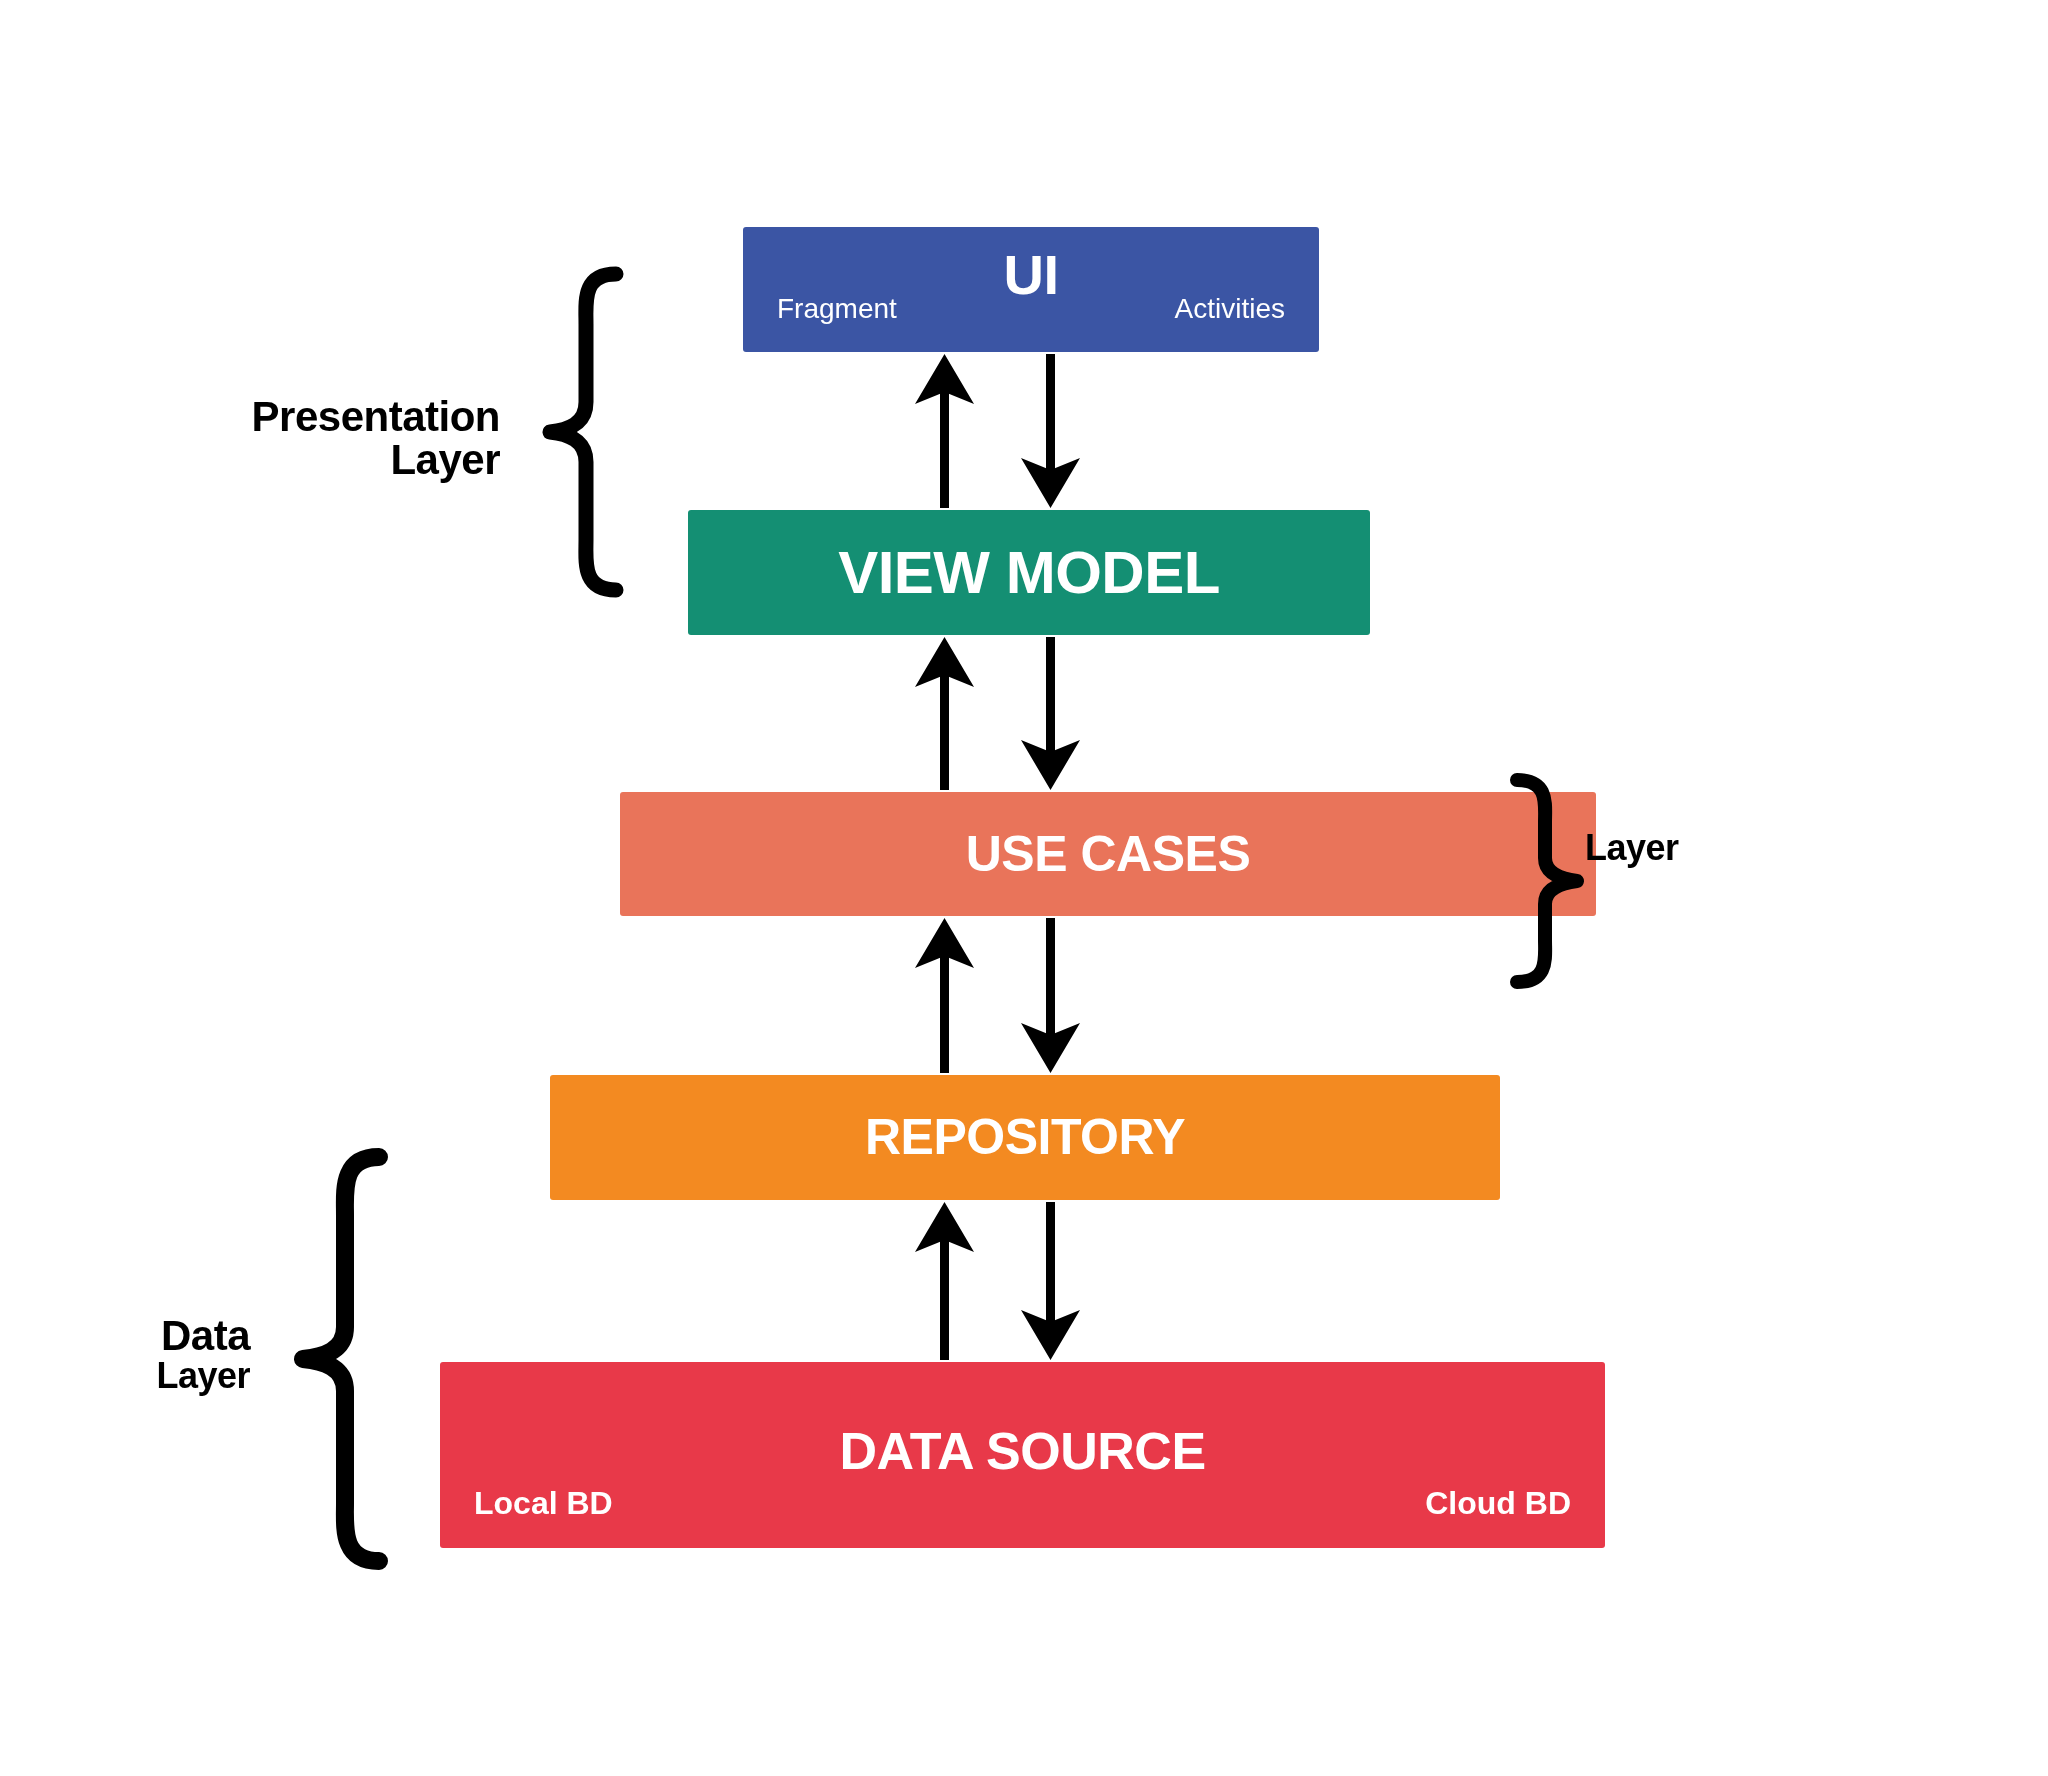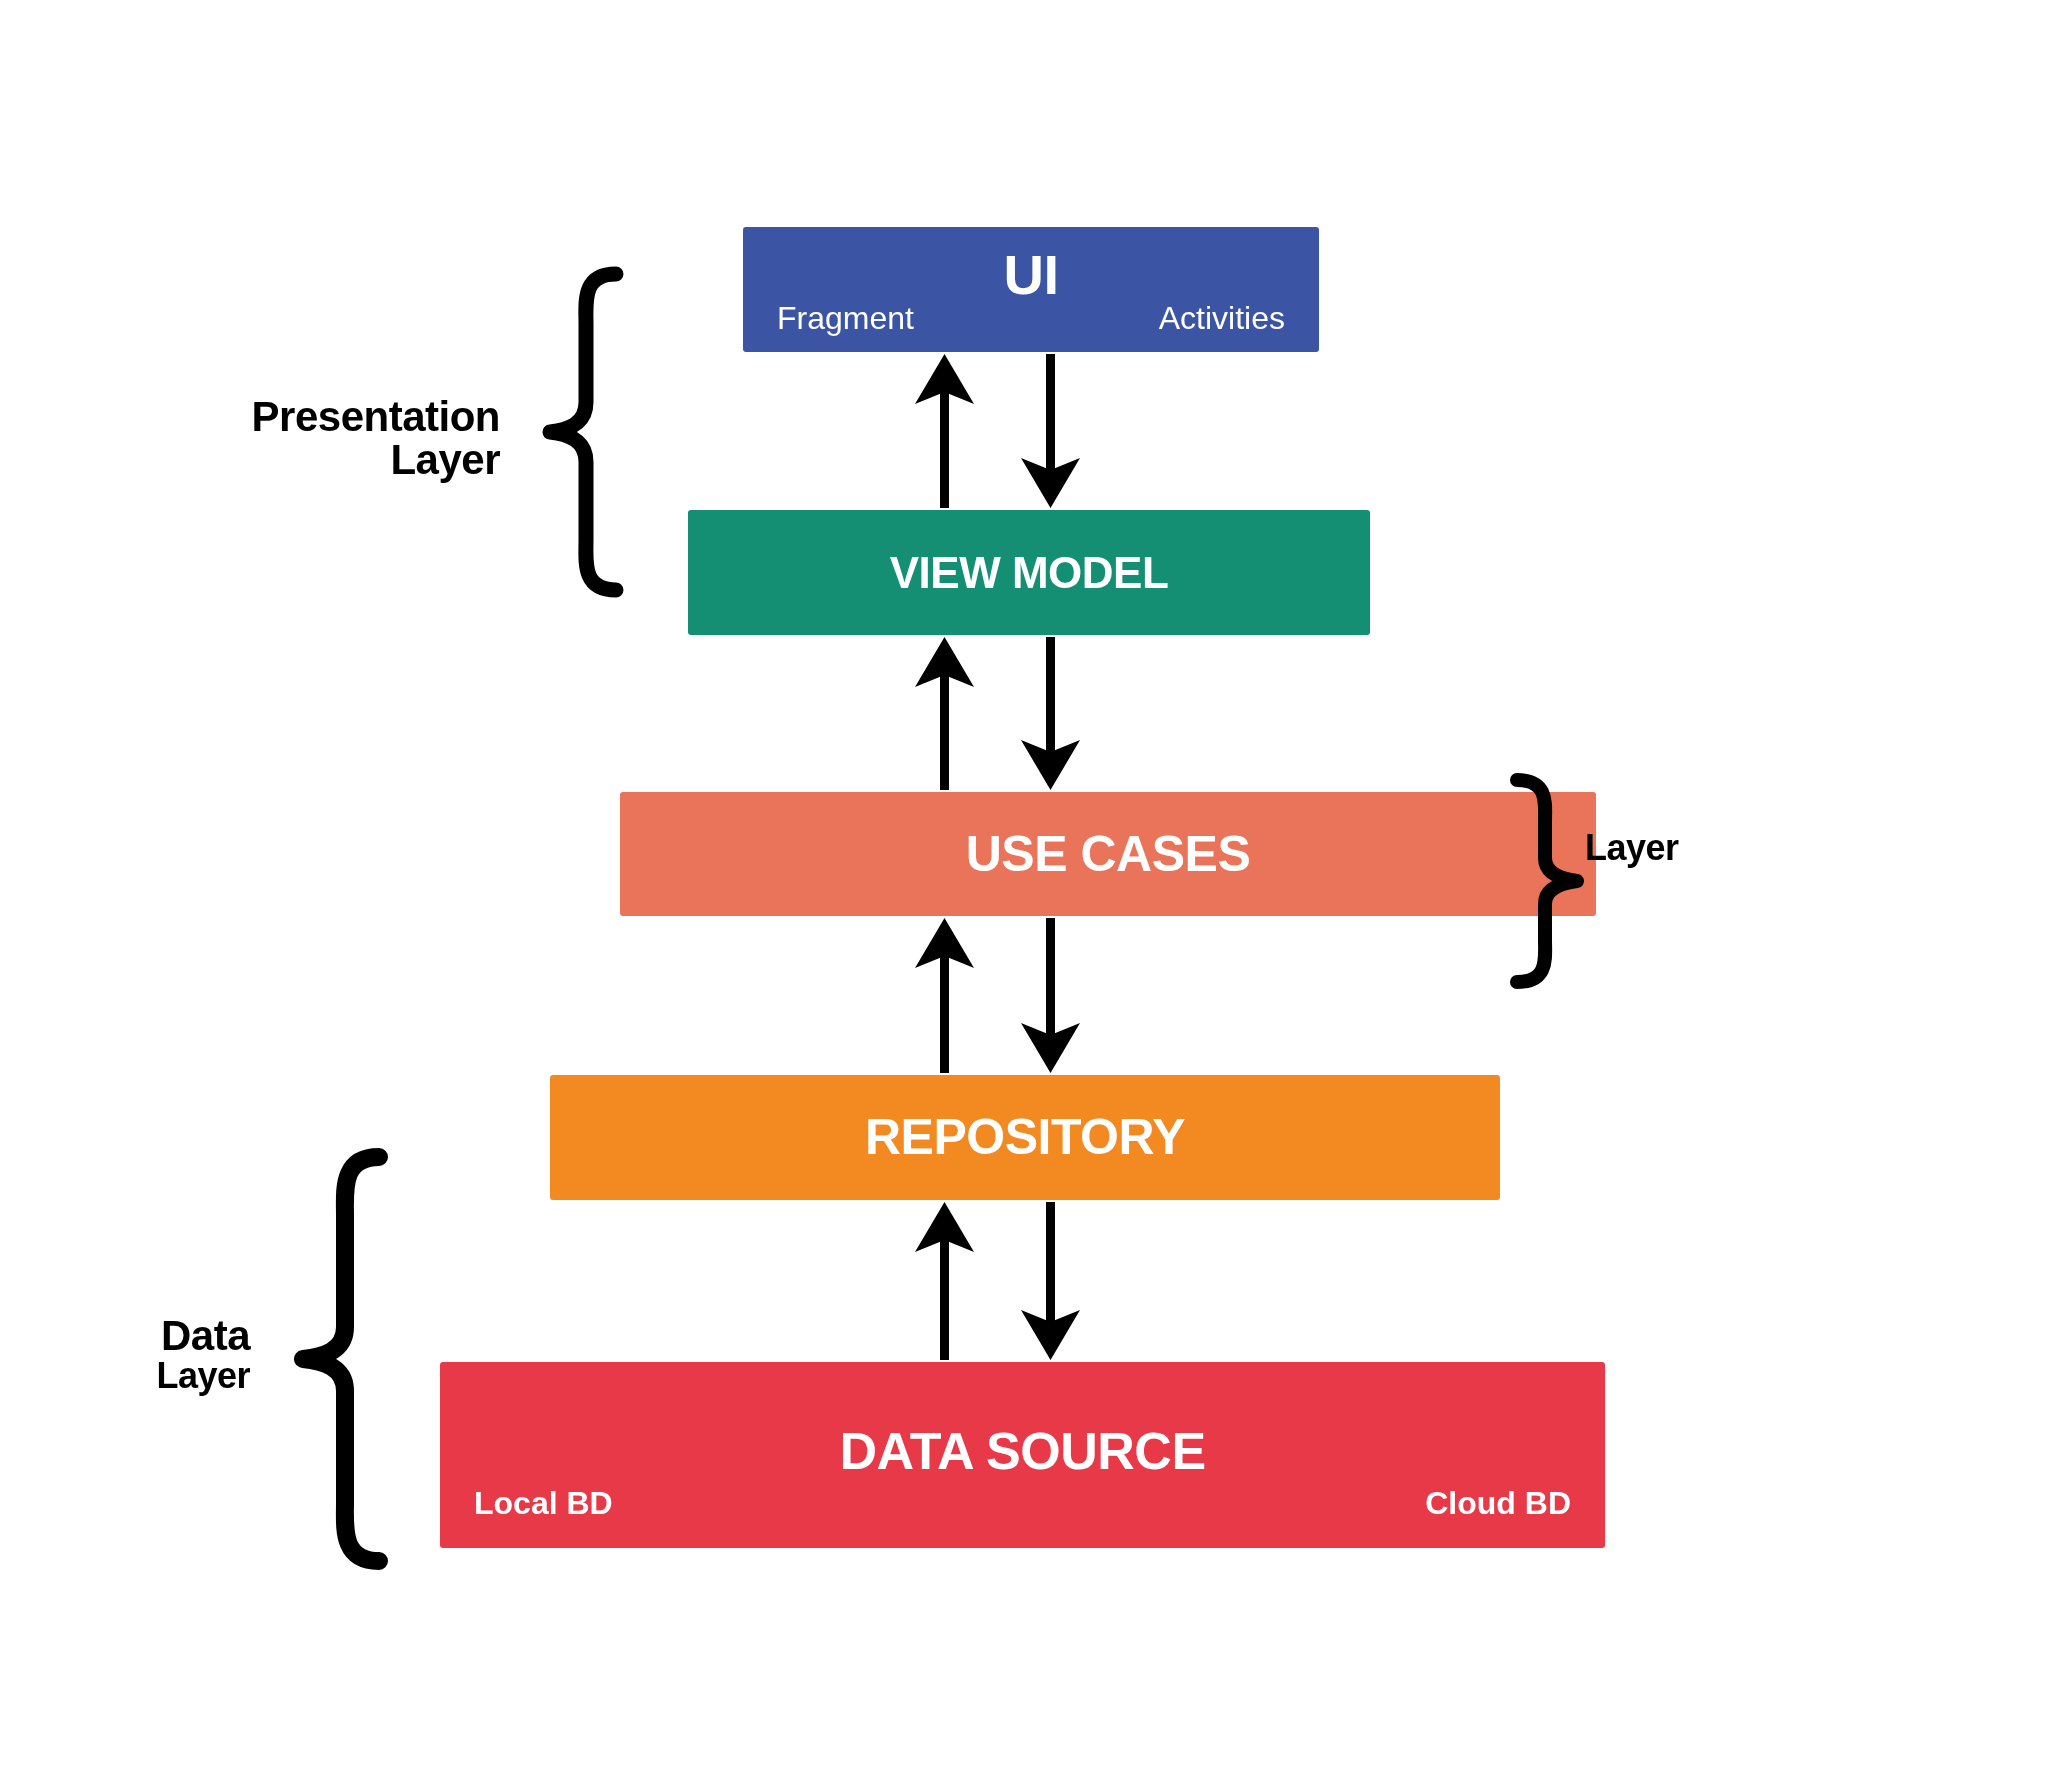--- a/index.html
+++ b/index.html
@@ -47,35 +47,35 @@
     left: 743px; top: 227px;
     width: 576px; height: 125px;
     background: #3B55A4;
   }
   #box-ui .box-title {
     top: 20px;
     font-size: 56px;
     line-height: 56px;
   }
   #box-ui .box-sub {
-    bottom: 18px;
-    font-size: 32px;
+    bottom: 27px;
+    font-size: 28px;
     line-height: 32px;
     font-weight: normal;
   }
 
   
   #box-viewmodel {
     left: 688px; top: 510px;
     width: 682px; height: 125px;
     background: #148F73;
   }
   #box-viewmodel .box-title {
     top: 37px;
-    font-size: 44px;
+    font-size: 60px;
     line-height: 52px;
   }
 
   
   #box-usecases {
     left: 620px; top: 792px;
     width: 976px; height: 124px;
     background: #E9745A;
   }
   #box-usecases .box-title {

